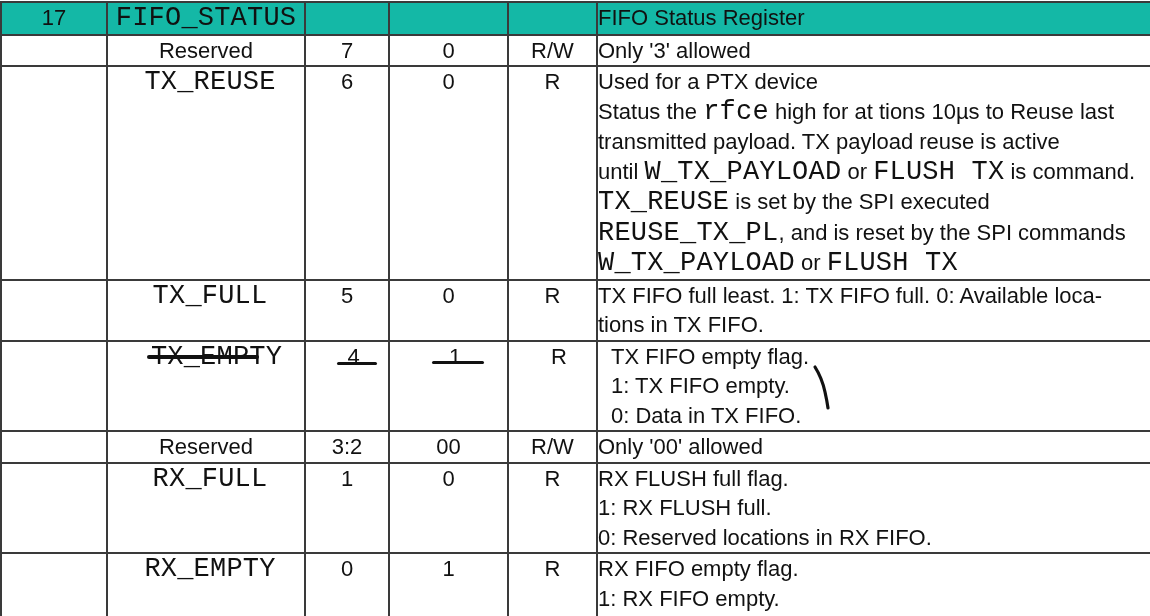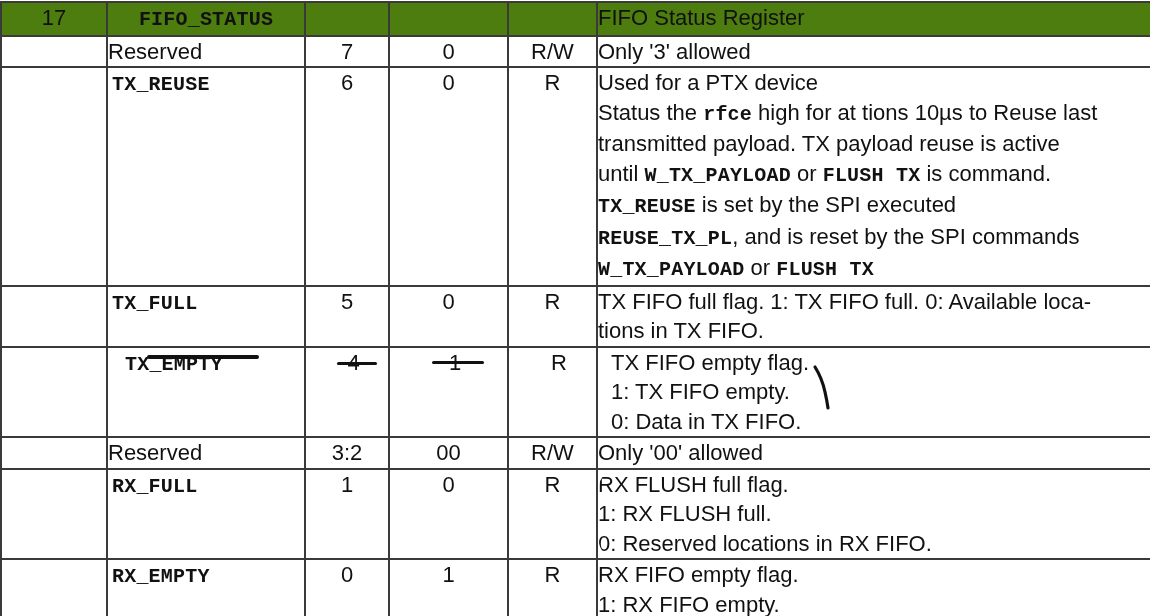--- a/index.html
+++ b/index.html
@@ -34,39 +34,38 @@
       line-height: 29.5px;
       overflow: hidden;
     }
     col.c-addr { width: 106px; }
     col.c-name { width: 198px; }
     col.c-bit  { width: 84px; }
     col.c-rst  { width: 119px; }
     col.c-type { width: 89px; }
     col.c-desc { width: 584px; }
 
-    tr.hdr td { background: #4d7c0f; height: 28px; }
+    tr.hdr td { background: #14b8a6; height: 28px; }
     td.center { text-align: center; }
     td.desc { padding-left: 6px; white-space: nowrap; }
     .mono {
       font-family: "Liberation Mono", monospace;
-      font-size: 20px;
+      font-size: 27px;
       letter-spacing: 0.2px;
-      font-weight: bold;
     }
-    td.name { text-align: left; margin-top: 32px; }
+    td.name { text-align: center; margin-top: 32px; }
     td.name .mono { position: relative; left: 4px; }
     .line { display: block; }
 
     tr.r-reserved1 td { height: 28px; }
     tr.r-txreuse td { height: 203px; }
     tr.r-txfull td { height: 57px; }
     tr.r-txempty td { height: 86px; padding-left: 13px; }
     tr.r-reserved2 td { height: 27px; }
-    tr.r-rxfull td { height: 87px; border-radius: 18px; }
+    tr.r-rxfull td { height: 87px; }
     tr.r-rxempty td { height: 90px; }
 
     .mark {
       position: absolute;
       background: #111111;
       border-radius: 2px;
     }
     .mark-svg {
       position: absolute;
       left: 0; top: 0;
@@ -125,21 +124,21 @@
           </td>
       </tr>
 
       <tr class="r-txfull">
         <td></td>
         <td class="name"><span class="mono">TX_FULL</span></td>
         <td class="center">5</td>
         <td class="center">0</td>
         <td class="center">R</td>
         <td class="desc">
-            <span class="line"><span>TX FIFO full flag. 1: TX FIFO full. 0: Available loca-</span></span>
+            <span class="line"><span>TX FIFO full least. 1: TX FIFO full. 0: Available loca-</span></span>
             <span class="line"><span>tions in TX FIFO.</span></span>
           </td>
       </tr>
 
       <tr class="r-txempty">
         <td></td>
         <td class="name"><span class="mono">TX_EMPTY</span></td>
         <td class="center">4</td>
         <td class="center">1</td>
         <td class="center">R</td>

